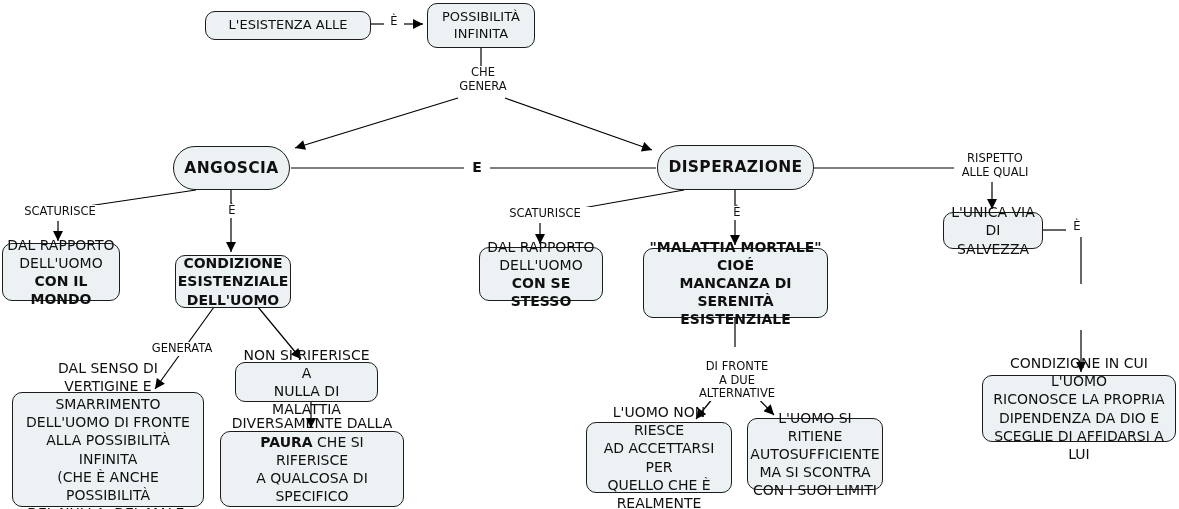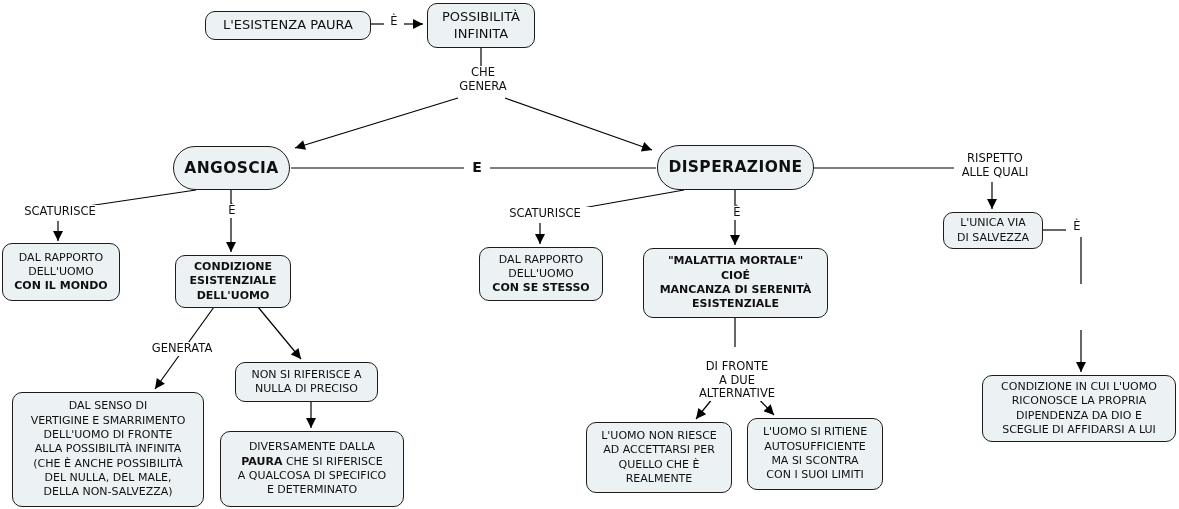--- a/index.html
+++ b/index.html
@@ -8,21 +8,21 @@
     font-family:"DejaVu Sans","Liberation Sans",sans-serif; overflow:hidden;
     color:var(--text,#101010);
   }
   svg.connectors { position:absolute; left:0; top:0; z-index:0; }
   svg.connectors line { stroke:var(--line,#000000); stroke-width:1.2; }
   svg.connectors .ah { fill:var(--line,#000000); }
   .node {
     position:absolute; z-index:1; box-sizing:border-box;
     background:var(--node-fill,#ecf2f4); border:1.5px solid var(--node-border,#1c1c1c);
     border-radius:10px; display:flex; align-items:center; justify-content:center;
-    text-align:center; font-size:11px; line-height:1.3; padding:2px 4px;
+    text-align:center; font-size:14px; line-height:1.3; padding:2px 4px;
   }
   .node .c { white-space:pre-line; }
   .b { font-weight:bold; }
   .md { font-size:13px; }
   .lg { font-size:15.5px; font-weight:bold; letter-spacing:.4px;border-radius:22px; }
   .elabel {
     position:absolute; z-index:2; text-align:center; white-space:pre-line;
     font-size:11.5px; line-height:1.18; background:var(--bg,#ffffff); padding:0 2px;
   }
   .elabel.big { font-weight:bold; font-size:14px; }
@@ -57,21 +57,21 @@
     <line x1="717" y1="393" x2="696" y2="419" marker-end="url(#ah)"></line>
     <line x1="753" y1="393" x2="774" y2="415" marker-end="url(#ah)"></line>
     <line x1="814" y1="168" x2="955" y2="168"></line>
     <line x1="992" y1="182" x2="992" y2="209" marker-end="url(#ah)"></line>
     <line x1="1043" y1="230" x2="1066" y2="230"></line>
     <line x1="1081" y1="237" x2="1081" y2="284"></line>
     <line x1="1081" y1="330" x2="1081" y2="372" marker-end="url(#ah)"></line>
   </svg>
 
   <div class="node md" style="left:205px;top:11px;width:166px;height:29px">
-    <span class="c">L'ESISTENZA PAURA</span>
+    <span class="c">L'ESISTENZA ALLE</span>
   </div>
   <div class="node md" style="left:427px;top:3px;width:108px;height:45px">
     <span class="c">POSSIBILITÀ
 INFINITA</span>
   </div>
   <div class="node lg" style="left:173px;top:146px;width:117px;height:44px">
     <span class="c">ANGOSCIA</span>
   </div>
   <div class="node lg" style="left:657px;top:145px;width:157px;height:45px">
     <span class="c">DISPERAZIONE</span>
@@ -90,21 +90,21 @@
     <span class="c">DAL SENSO DI
 VERTIGINE E SMARRIMENTO
 DELL'UOMO DI FRONTE
 ALLA POSSIBILITÀ INFINITA
 (CHE È ANCHE POSSIBILITÀ
 DEL NULLA, DEL MALE,
 DELLA NON-SALVEZZA)</span>
   </div>
   <div class="node" style="left:235px;top:362px;width:143px;height:40px">
     <span class="c">NON SI RIFERISCE A
-NULLA DI PRECISO</span>
+NULLA DI MALATTIA</span>
   </div>
   <div class="node" style="left:220px;top:431px;width:184px;height:76px">
     <span class="c"><span>DIVERSAMENTE DALLA
 </span><span class="b">PAURA</span><span> CHE SI RIFERISCE
 A QUALCOSA DI SPECIFICO
 E DETERMINATO</span></span>
   </div>
   <div class="node" style="left:479px;top:247px;width:124px;height:54px">
     <span class="c"><span>DAL RAPPORTO
 DELL'UOMO

